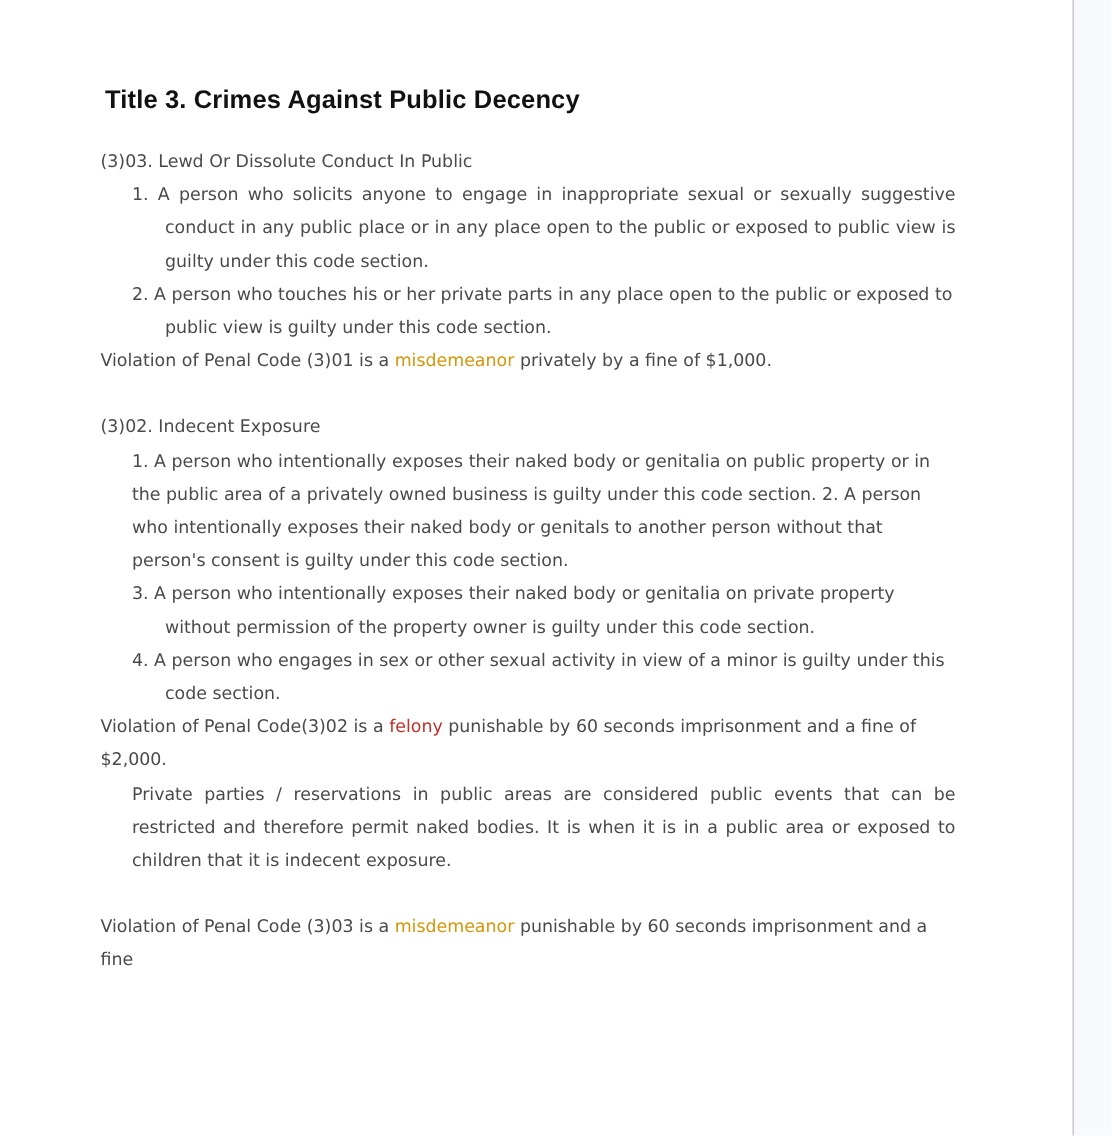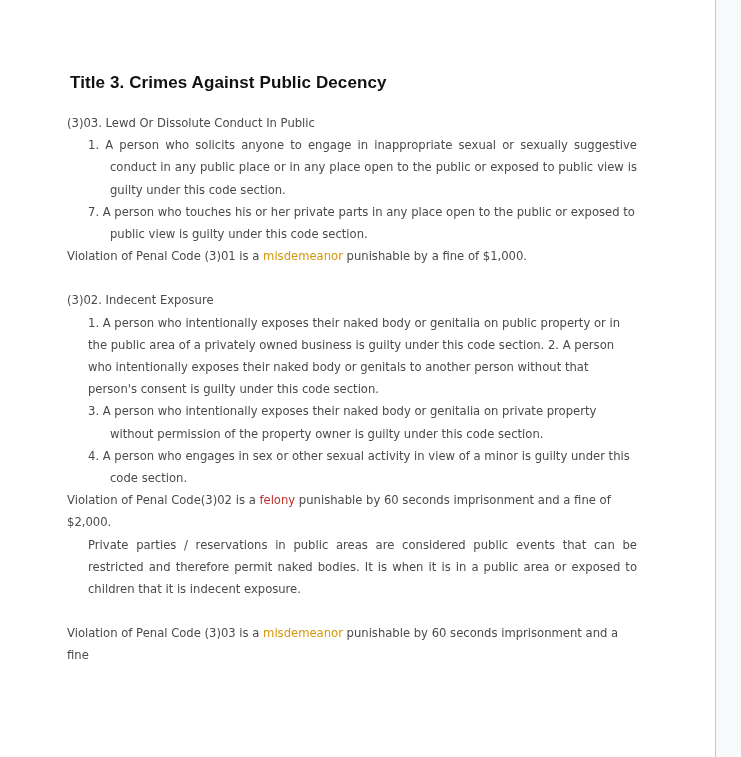--- a/index.html
+++ b/index.html
@@ -1,18 +1,18 @@
 <!DOCTYPE html>
 <html><head>
 <meta charset="utf-8">
 <style>
   html, body { margin:0; padding:0; }
   body { width:741px; height:757px; overflow:hidden; background:#ffffff; position:relative;
          font-family:"DejaVu Sans", sans-serif; color:#4a4a4a; }
-  .page { position:absolute; left:0; top:16px; width:715px; height:574px; background:#fff; }
+  .page { position:absolute; left:0; top:0; width:715px; height:574px; background:#fff; }
   .divider { position:absolute; left:715px; top:0; width:1px; height:757px; background:#c8c8cc; }
   .sidepane { position:absolute; left:716px; top:0; width:25px; height:757px; background:#f8f9fb; }
   .title { position:absolute; left:70px; top:57px; font-family:"Liberation Sans", sans-serif;
            font-weight:bold; font-size:17px; color:#111; letter-spacing:0.1px; }
   .content { position:absolute; left:67px; top:96px; width:570px; font-size:11.6px; line-height:22.2px; }
   .heading { margin:0; }
   ol { margin:0; padding:0; list-style:none; }
   .item { padding-left:43px; text-indent:-22px; margin:0; }
   .item-wide { padding-left:21px; text-indent:0; margin:0; }
   .justify { text-align:justify; }
@@ -29,23 +29,23 @@
 
 <div class="page">
   <div class="title">Title 3. Crimes Against Public Decency</div>
 
   <div class="content">
 
     <div>
       <p class="heading">(3)03. Lewd Or Dissolute Conduct In Public</p>
       <ol>
         <li class="item justify">1. A person who solicits anyone to engage in inappropriate sexual or sexually suggestive conduct in any public place or in any place open to the public or exposed to public view is guilty under this code section.</li>
-        <li class="item">7. A person who touches his or her private parts in any place open to the public or exposed to public view is guilty under this code section.</li>
+        <li class="item">2. A person who touches his or her private parts in any place open to the public or exposed to public view is guilty under this code section.</li>
       </ol>
-      <p class="violation"><span>Violation of Penal Code (3)01 is a </span><span class="misd">misdemeanor</span><span> punishable by a fine of $1,000.</span></p>
+      <p class="violation"><span>Violation of Penal Code (3)01 is a </span><span class="misd">misdemeanor</span><span> privately by a fine of $1,000.</span></p>
     </div>
 
     <div class="gap"></div>
 
     <div>
       <p class="heading">(3)02. Indecent Exposure</p>
       <ol>
         <li class="item-wide">1. A person who intentionally exposes their naked body or genitalia on public property or in the public area of a privately owned business is guilty under this code section. 2. A person who intentionally exposes their naked body or genitals to another person without that person's consent is guilty under this code section.</li>
         <li class="item">3. A person who intentionally exposes their naked body or genitalia on private property without permission of the property owner is guilty under this code section.</li>
         <li class="item">4. A person who engages in sex or other sexual activity in view of a minor is guilty under this code section.</li>

